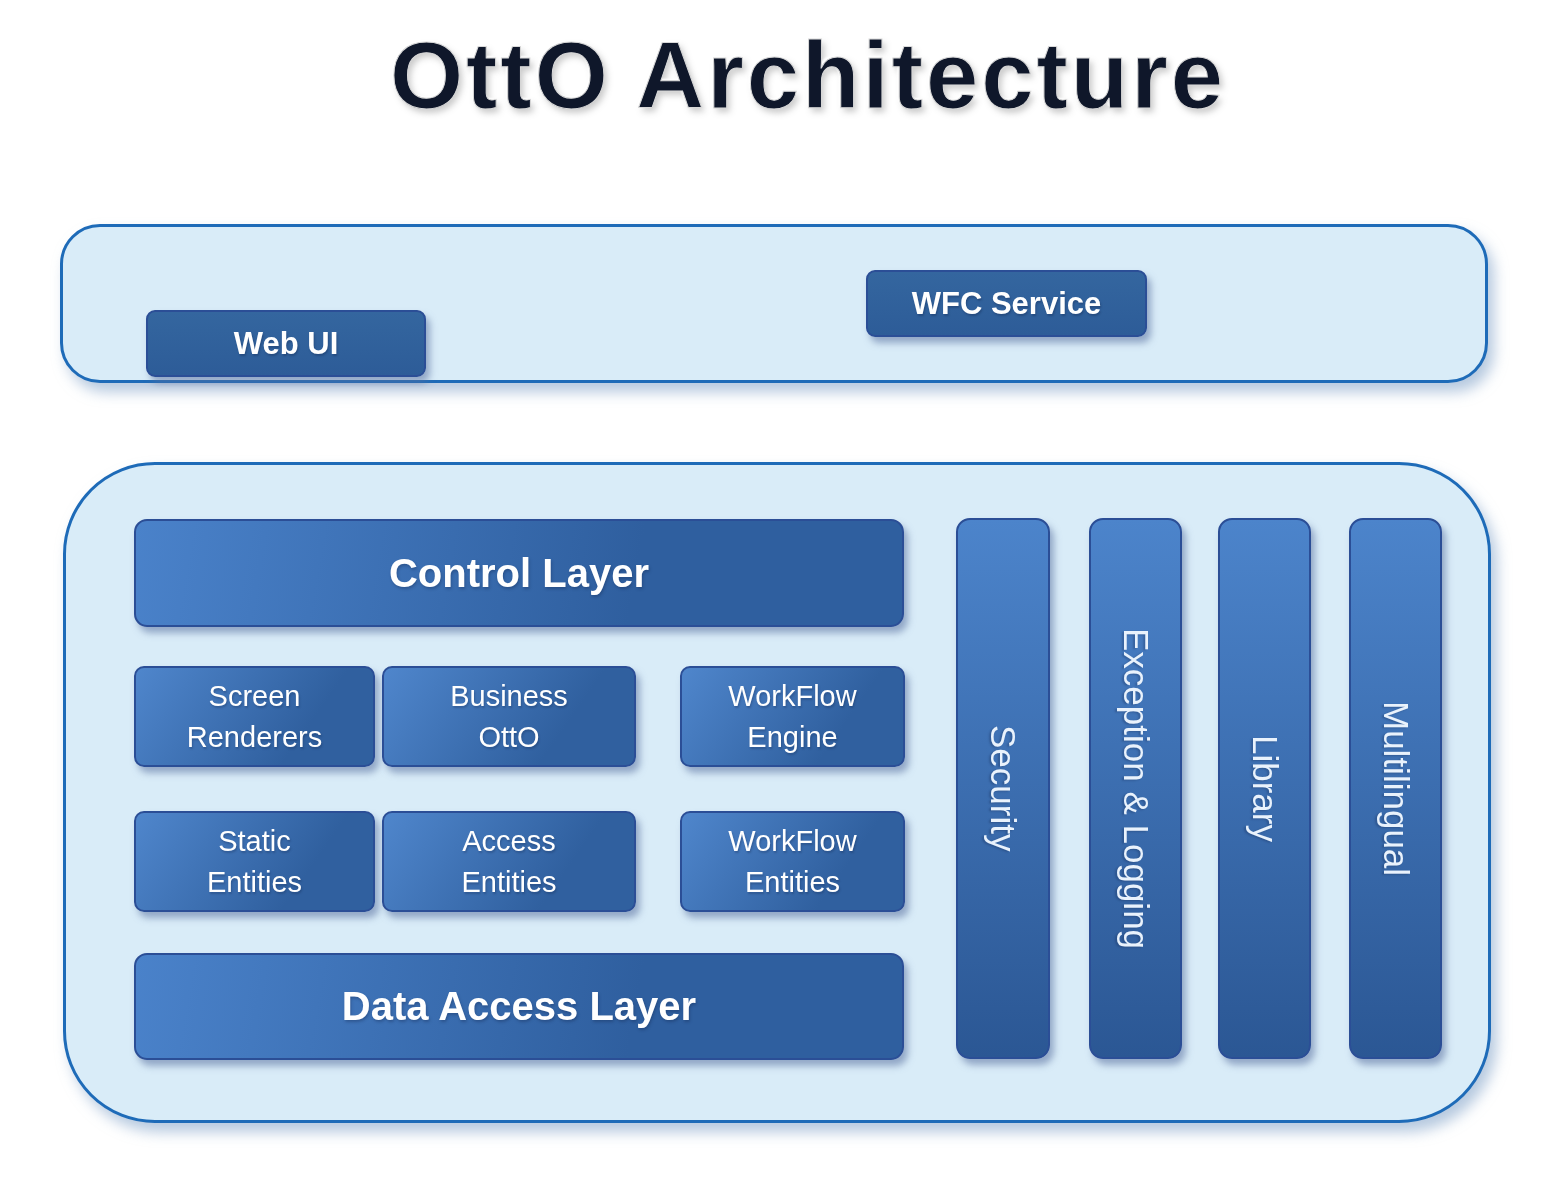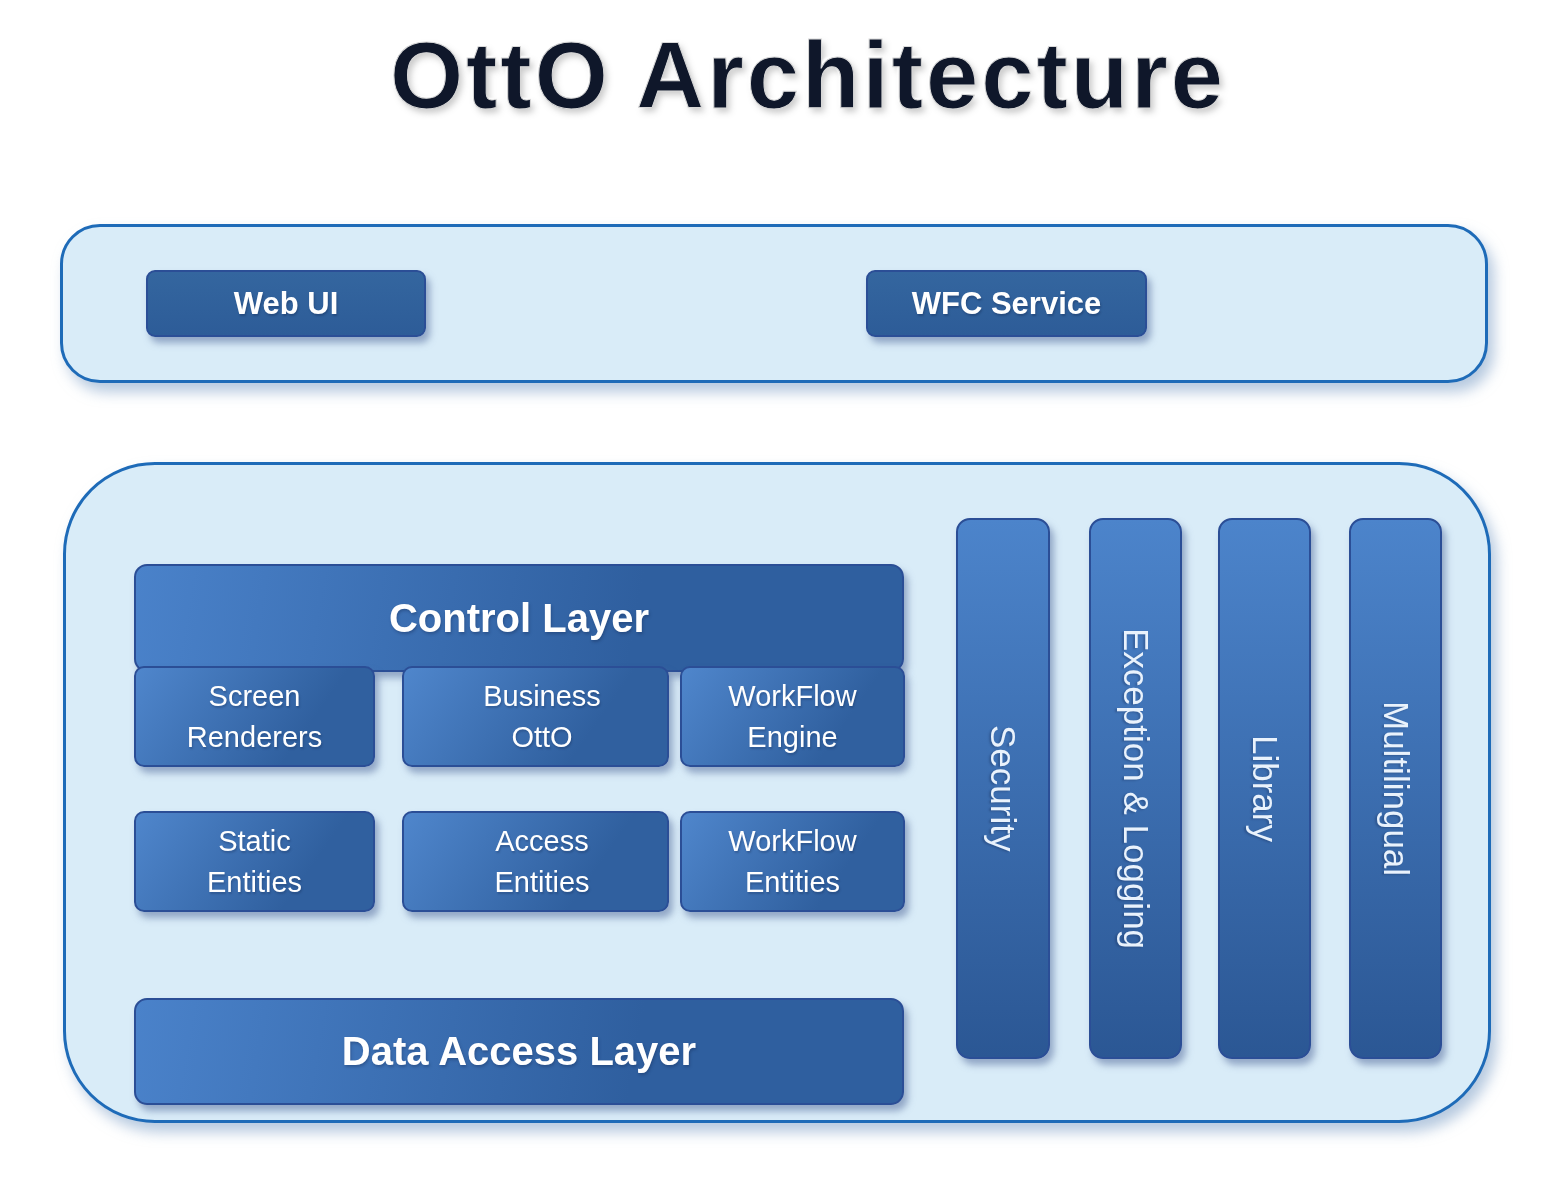--- a/index.html
+++ b/index.html
@@ -34,48 +34,47 @@
     box-shadow:4px 6px 7px rgba(88,112,158,0.55);
   }
 
   
   .tbtn{
     top:43px;height:63px;border-radius:9px;
     background:linear-gradient(180deg,#34669f 0%,#2d5c98 100%);
     font-size:31px;font-weight:700;
     text-shadow:1px 2px 2px rgba(20,40,80,0.35);
   }
-  .tbtn-0{left:83px;width:276px;}
+  .tbtn-0{left:83px;width:276px;margin-top:40px;}
   .tbtn-1{left:418px;width:282px;}
   .tbtn-2{left:755px;width:277px;margin-left:48px;}
   .tbtn-3{left:1076px;width:279px;}
 
   
   .layerbar{
     left:68px;width:766px;border-radius:13px;
     background:linear-gradient(100deg,#4a82ca 0%,#2f5f9f 65%);
     font-size:40px;font-weight:700;
     text-shadow:1px 2px 3px rgba(20,40,80,0.35);
-    margin-top:45px;
   }
   .layer-control{top:54px;height:104px;}
   .layer-dal{top:488px;height:103px;}
 
   
   .modbox{
     border-radius:10px;
     background:linear-gradient(125deg,#4f86cc 0%,#30609f 70%);
     font-size:29px;font-weight:400;line-height:1.38;
     text-shadow:1px 2px 2px rgba(20,40,80,0.3);
     text-align:center;
   }
   .r1{top:201px;height:97px;}
   .r2{top:346px;height:97px;}
   .c1{left:68px;width:237px;}
-  .c2{left:336px;width:250px;padding-left:13px;}
+  .c2{left:316px;width:250px;}
   .c3{left:614px;width:221px;}
 
   
   .vbar{
     top:53px;height:537px;border-radius:14px;
     background:linear-gradient(180deg,#4c84cb 0%,#2b5794 100%);
     font-size:35px;font-weight:400;color:#e9f2fc;
     text-shadow:1px 2px 2px rgba(20,40,80,0.3);
   }
   .vbar span{

